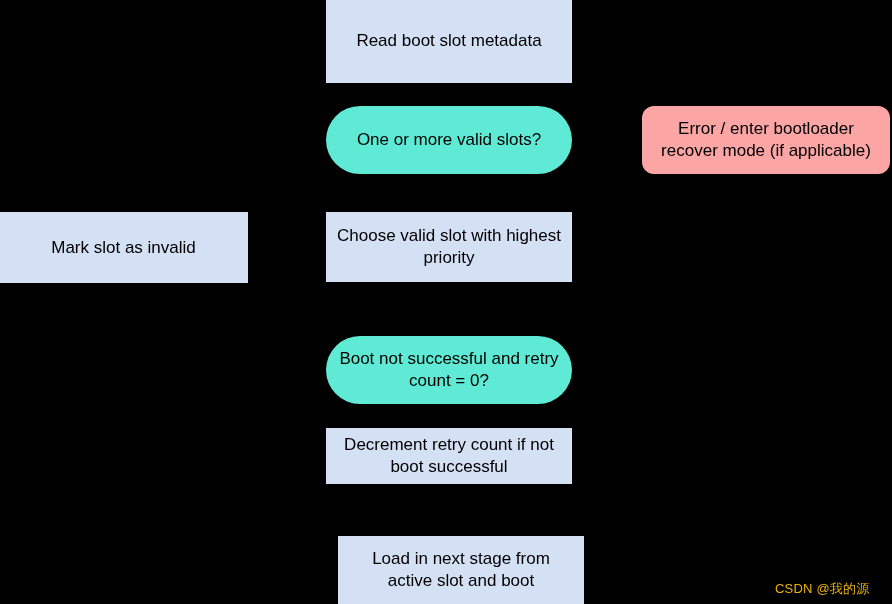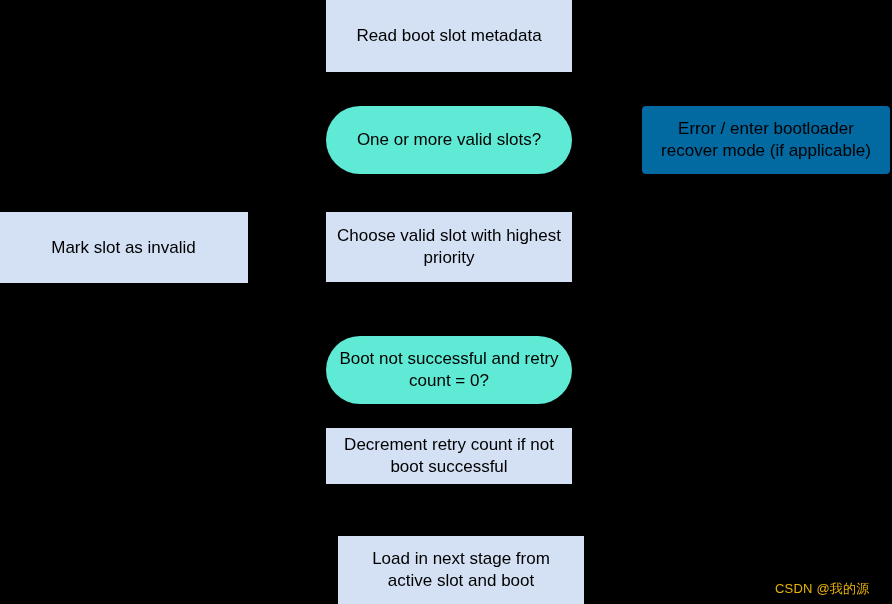--- a/index.html
+++ b/index.html
@@ -34,36 +34,36 @@
   }
   .node.process {
     background: #d4e1f4;
     border-radius: 0;
   }
   .node.decision {
     background: #5eead4;
     border-radius: 34px;
   }
   .node.error {
-    background: #0369a1;
-    border-radius: 4px;
+    background: #fca5a5;
+    border-radius: 12px;
   }
   .watermark {
     position: absolute;
     font-size: 13px;
     color: #eab308;
     white-space: nowrap;
     letter-spacing: 0.2px;
   }
 </style>
 </head>
 <body>
 
 <div id="canvas">
-    <div class="node process" style="left: 326px; top: -1px; width: 246px; height: 73px;">Read boot slot metadata</div>
+    <div class="node process" style="left: 326px; top: -1px; width: 246px; height: 84px;">Read boot slot metadata</div>
     <div class="node decision" style="left: 326px; top: 106px; width: 246px; height: 68px; border-radius: 34px;">One or more valid slots?</div>
     <div class="node error" style="left: 642px; top: 106px; width: 248px; height: 68px;">Error / enter bootloader recover mode (if applicable)</div>
     <div class="node process" style="left: -1px; top: 212px; width: 249px; height: 71px;">Mark slot as invalid</div>
     <div class="node process" style="left: 326px; top: 212px; width: 246px; height: 70px;">Choose valid slot with highest priority</div>
     <div class="node decision" style="left: 326px; top: 320px; width: 246px; height: 68px; border-radius: 34px; margin-top: 16px;">Boot not successful and retry count = 0?</div>
     <div class="node process" style="left: 326px; top: 428px; width: 246px; height: 56px;">Decrement retry count if not boot successful</div>
     <div class="node process" style="left: 338px; top: 536px; width: 246px; height: 68px;">Load in next stage from active slot and boot</div>
     <div class="watermark" style="left: 775px; top: 580px;">CSDN @我的源</div>
   </div>
 

